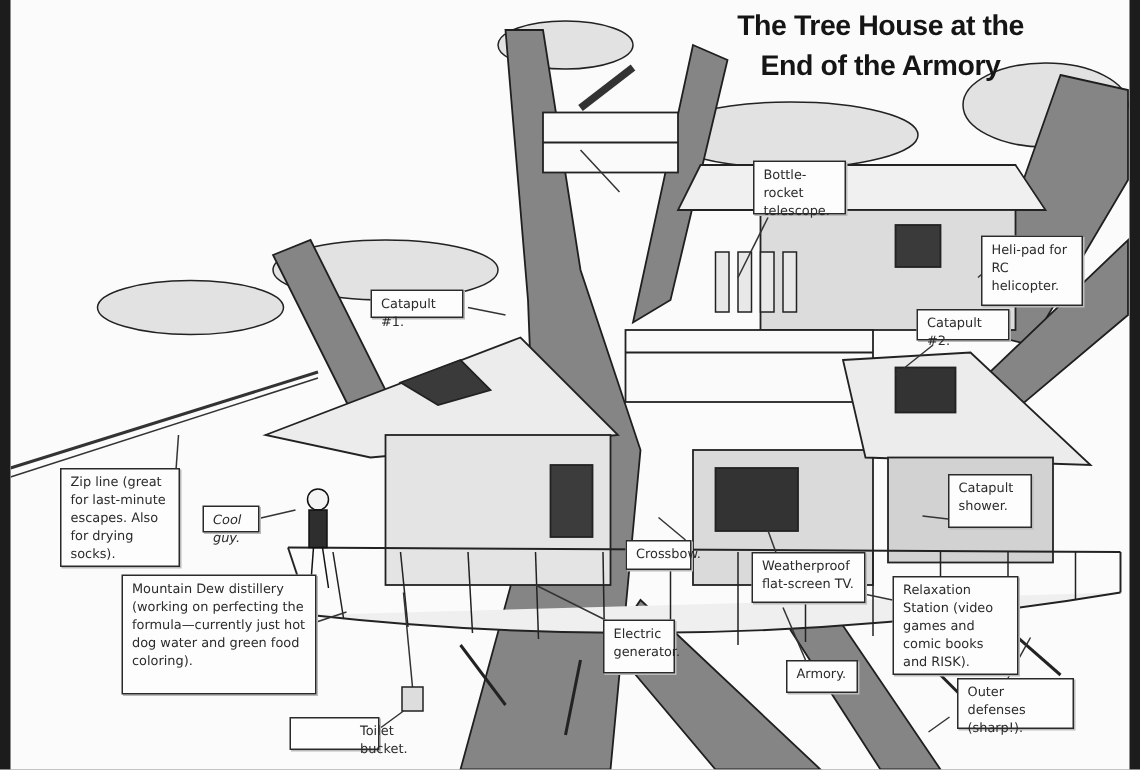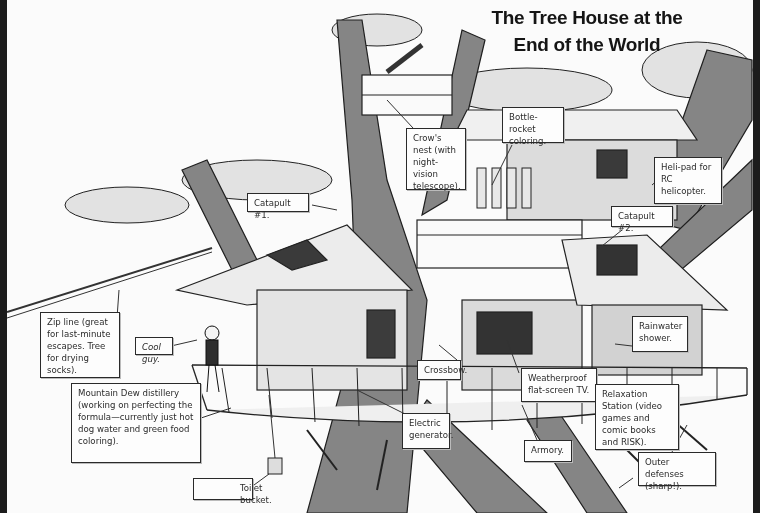--- a/index.html
+++ b/index.html
@@ -134,33 +134,32 @@
       <line x1="530" y1="440" x2="515" y2="405"></line>
       <line x1="588" y1="400" x2="550" y2="392"></line>
       <line x1="665" y1="452" x2="680" y2="425"></line>
       <line x1="626" y1="478" x2="612" y2="488"></line>
       <line x1="247" y1="485" x2="262" y2="474"></line>
     </g>
   </svg>
 
   <div class="title">
     <div>The Tree House at the</div>
-    <div>End of the World</div>
+    <div>End of the Armory</div>
   </div>
 
-  <div class="callout" style="left:399px;top:128px;width:60px;height:62px;">Crow's nest (with night-vision telescope).</div>
-  <div class="callout" style="left:495px;top:107px;width:62px;height:36px;">Bottle-rocket coloring.</div>
+  <div class="callout" style="left:495px;top:107px;width:62px;height:36px;">Bottle-rocket telescope.</div>
   <div class="callout" style="left:647px;top:157px;width:68px;height:47px;">Heli-pad for RC helicopter.</div>
   <div class="callout" style="left:240px;top:193px;width:62px;height:19px;">Catapult #1.</div>
   <div class="callout" style="left:604px;top:206px;width:62px;height:21px;">Catapult #2.</div>
-  <div class="callout" style="left:33px;top:312px;width:80px;height:66px;">Zip line (great for last-minute escapes. Tree for drying socks).</div>
+  <div class="callout" style="left:33px;top:312px;width:80px;height:66px;">Zip line (great for last-minute escapes. Also for drying socks).</div>
   <div class="callout" style="left:128px;top:337px;width:38px;height:18px;font-style:italic;">Cool guy.</div>
   <div class="callout" style="left:410px;top:320px;width:44px;height:20px;margin-top:40px;">Crossbow.</div>
-  <div class="callout" style="left:625px;top:316px;width:56px;height:36px;">Rainwater shower.</div>
-  <div class="callout" style="left:64px;top:383px;width:130px;height:80px;">Mountain Dew distillery (working on perfecting the formula—currently just hot dog water and green food coloring).</div>
-  <div class="callout" style="left:494px;top:368px;width:76px;height:34px;margin-left:20px;">Weatherproof flat-screen TV.</div>
+  <div class="callout" style="left:625px;top:316px;width:56px;height:36px;">Catapult shower.</div>
+  <div class="callout" style="left:74px;top:383px;width:130px;height:80px;">Mountain Dew distillery (working on perfecting the formula—currently just hot dog water and green food coloring).</div>
+  <div class="callout" style="left:494px;top:368px;width:76px;height:34px;">Weatherproof flat-screen TV.</div>
   <div class="callout" style="left:588px;top:384px;width:84px;height:66px;">Relaxation Station (video games and comic books and RISK).</div>
   <div class="callout" style="left:395px;top:413px;width:48px;height:36px;">Electric generator.</div>
   <div class="callout" style="left:517px;top:440px;width:48px;height:22px;">Armory.</div>
   <div class="callout" style="left:631px;top:452px;width:78px;height:34px;">Outer defenses (sharp!).</div>
   <div class="callout" style="left:186px;top:478px;width:60px;height:22px;padding-left:46px;">Toilet bucket.</div>
 
 </div>
 
 </body></html>

